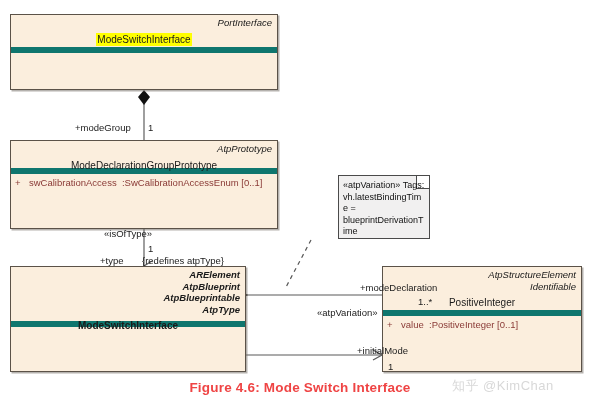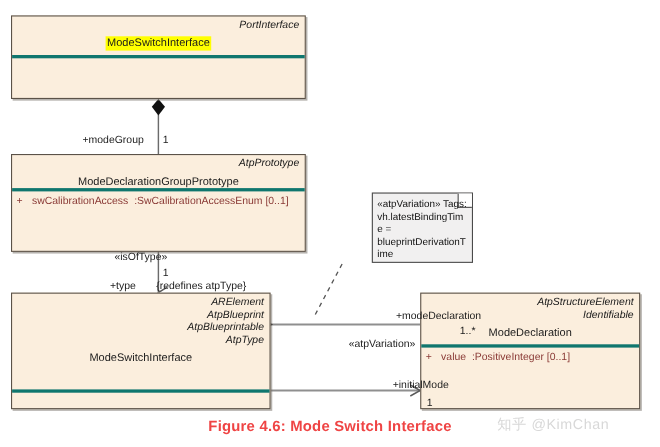--- a/index.html
+++ b/index.html
@@ -25,21 +25,21 @@
   .uml-box {
     position: absolute;
     box-sizing: border-box;
     background: #fbeedd;
     border: 1px solid #5b5248;
     box-shadow: 1.5px 1.5px 0 0 rgba(120,115,108,0.55);
   }
   .uml-head {
     box-sizing: border-box;
     padding: 2px 5px 3px 5px;
-    border-bottom: 3px solid #0f766e;
+    border-bottom: 6px solid #0f766e;
   }
   .stereo {
     font-style: italic;
     font-size: 9.5px;
     color: #1a1a1a;
     text-align: right;
     line-height: 11.5px;
     white-space: nowrap;
   }
   .cname {
@@ -172,37 +172,37 @@
       </div>
     </div>
     <div class="uml-attrs">
       <div class="attr">
         <span class="vis">+</span><span class="aname">swCalibrationAccess</span>&nbsp;&nbsp;<span class="atype">:SwCalibrationAccessEnum [0..1]</span>
       </div>
     </div>
   </div>
 
   <div class="uml-box" style="left:10px; top:266px; width:236px; height:106px;">
-    <div class="uml-head" style="height:90px;">
+    <div class="uml-head" style="height:60px;font-weight:bold;">
       <div class="stereo">ARElement</div>
       <div class="stereo">AtpBlueprint</div>
       <div class="stereo">AtpBlueprintable</div>
       <div class="stereo">AtpType</div>
       <div class="cname-wrap">
         <span class="cname">ModeSwitchInterface</span>
       </div>
     </div>
   </div>
 
   <div class="uml-box" style="left:382px; top:266px; width:200px; height:106px;">
     <div class="uml-head" style="height:49px;">
       <div class="stereo">AtpStructureElement</div>
       <div class="stereo">Identifiable</div>
       <div class="cname-wrap">
-        <span class="cname">ModeDeclaration</span>
+        <span class="cname">PositiveInteger</span>
       </div>
     </div>
     <div class="uml-attrs">
       <div class="attr">
         <span class="vis">+</span><span class="aname">value</span>&nbsp;&nbsp;<span class="atype">:PositiveInteger [0..1]</span>
       </div>
     </div>
   </div>
 
   <div class="note-box" style="left:338px; top:175px; width:92px; height:64px;">

